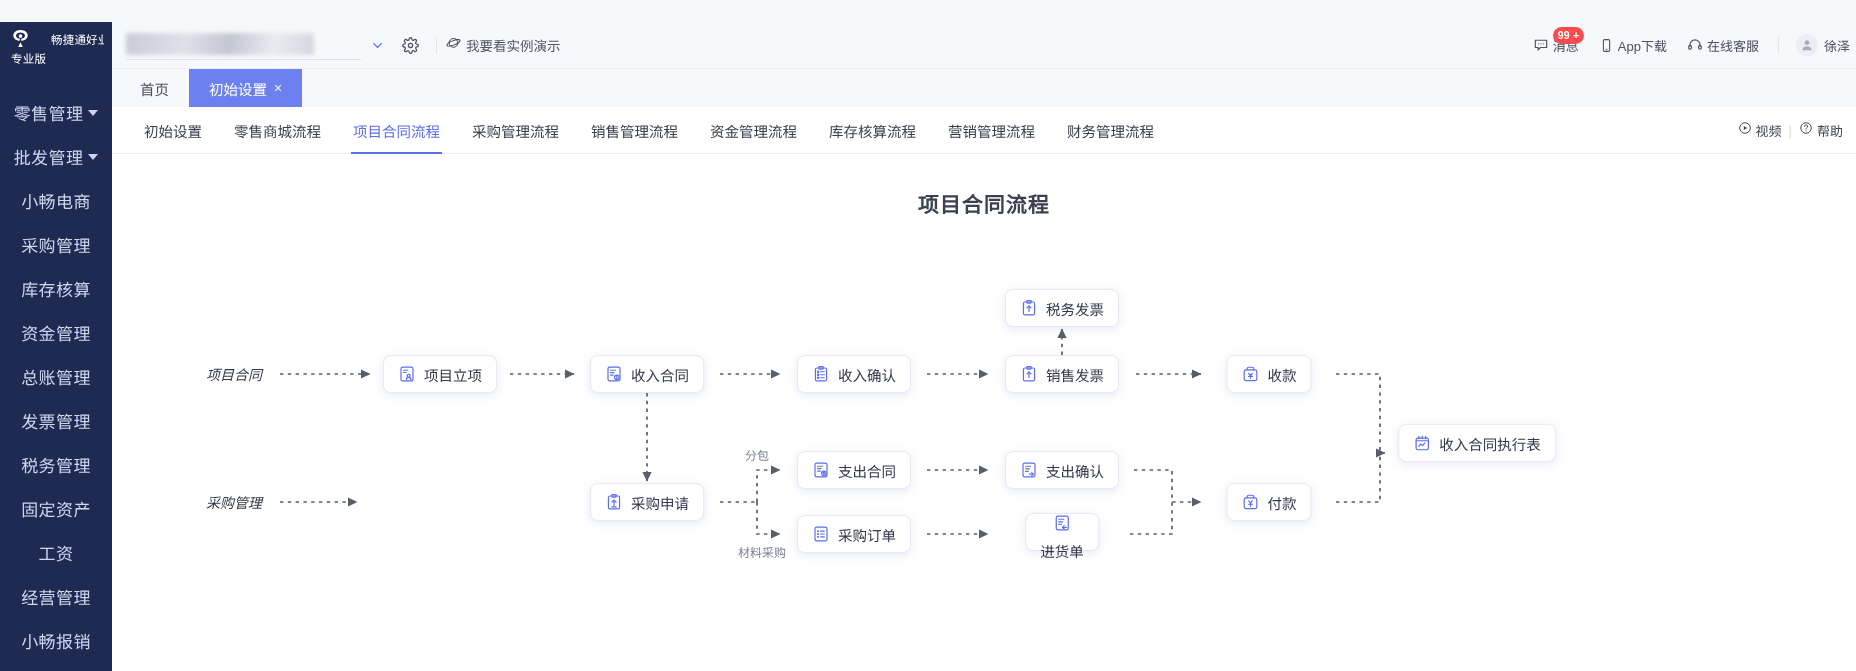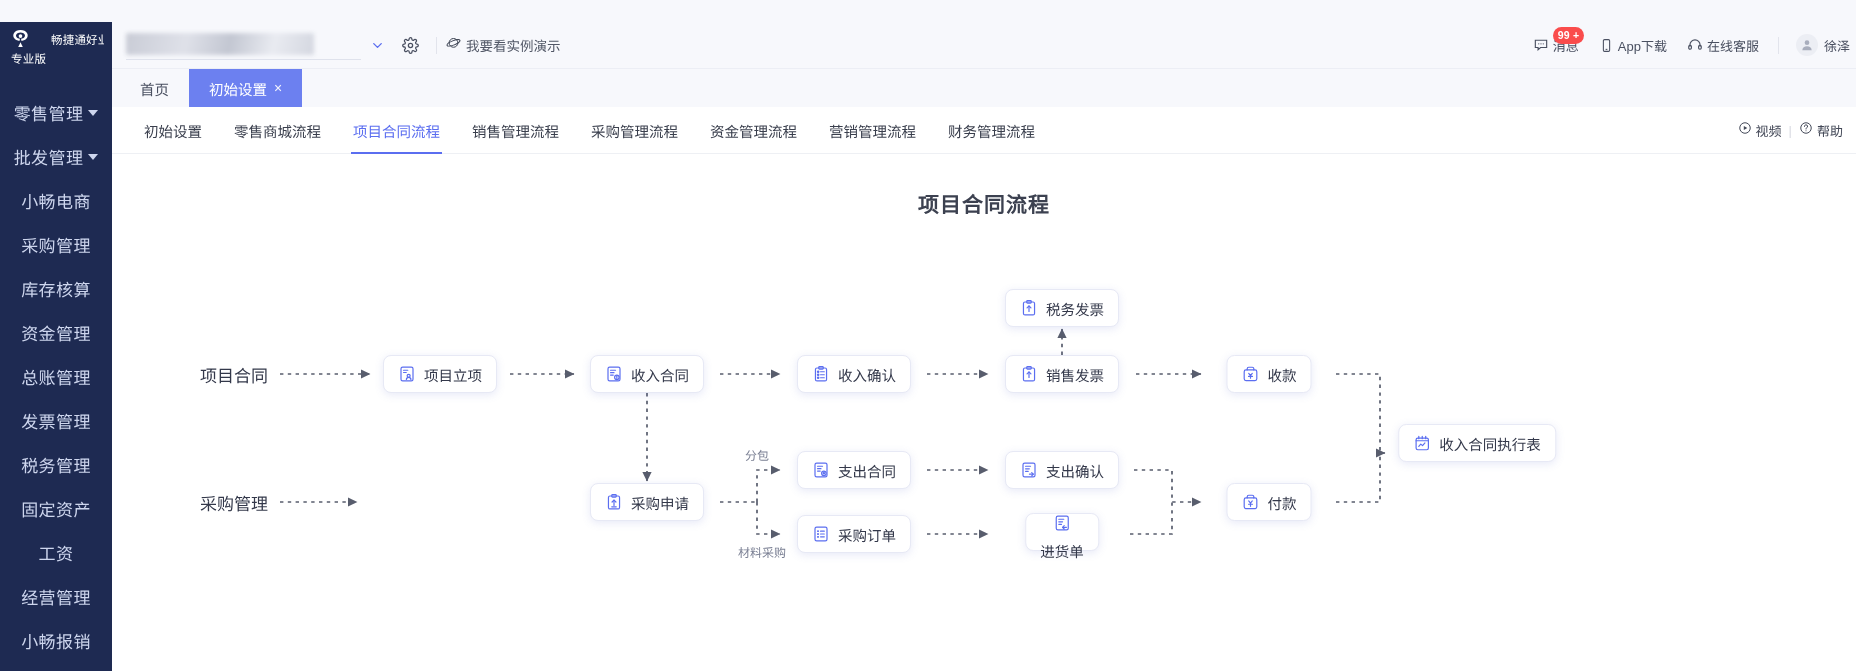--- a/index.html
+++ b/index.html
@@ -154,22 +154,22 @@
     border-radius: 8px;
     box-shadow: 0 2px 9px rgba(92,105,200,.15);
     display: flex; align-items: center; gap: 8px;
     padding: 0 14px; cursor: pointer; white-space: nowrap;
     font-size: 14.5px; color: #33384a;
     transform: translate(-50%,-50%);
   }
   .node .ic { width: 18px; height: 18px; flex: 0 0 18px; display: block; }
 
   .rowlabel {
-    position: absolute; font-size: 17px; color: #33384a;
-    transform: translate(-50%,-50%); white-space: nowrap;
+    position: absolute; font-size: 14px; color: #33384a;
+    transform: translate(-50%,-50%); white-space: nowrap; font-style: italic;
   }
   .edgelabel {
     position: absolute; font-size: 12px; color: #7b8094;
     transform: translate(-50%,-50%); white-space: nowrap;
   }
 </style>
 </head>
 <body>
 
 <div id="app">
@@ -311,23 +311,24 @@
       </div>
     </div>
 
   <main class="content">
 
     <div class="subnav">
       <div id="subnav-tabs" style="display:flex;align-items:center;">
           <div class="subtab">初始设置</div>
           <div class="subtab">零售商城流程</div>
           <div class="subtab active">项目合同流程</div>
+          <div class="subtab">采购管理流程</div>
           <div class="subtab">销售管理流程</div>
-          <div class="subtab">采购管理流程</div>
           <div class="subtab">资金管理流程</div>
+          <div class="subtab">库存核算流程</div>
           <div class="subtab">营销管理流程</div>
           <div class="subtab">财务管理流程</div>
         </div>
       <div class="subnav-right">
         <div class="sn-btn">
           <span>
             <svg width="14" height="14" viewBox="0 0 24 24" fill="none" stroke="#434857" stroke-width="1.7">
                 <circle cx="12" cy="12" r="9"></circle>
                 <polygon points="10,8.4 16,12 10,15.6" fill="#434857" stroke="none"></polygon>
               </svg>

